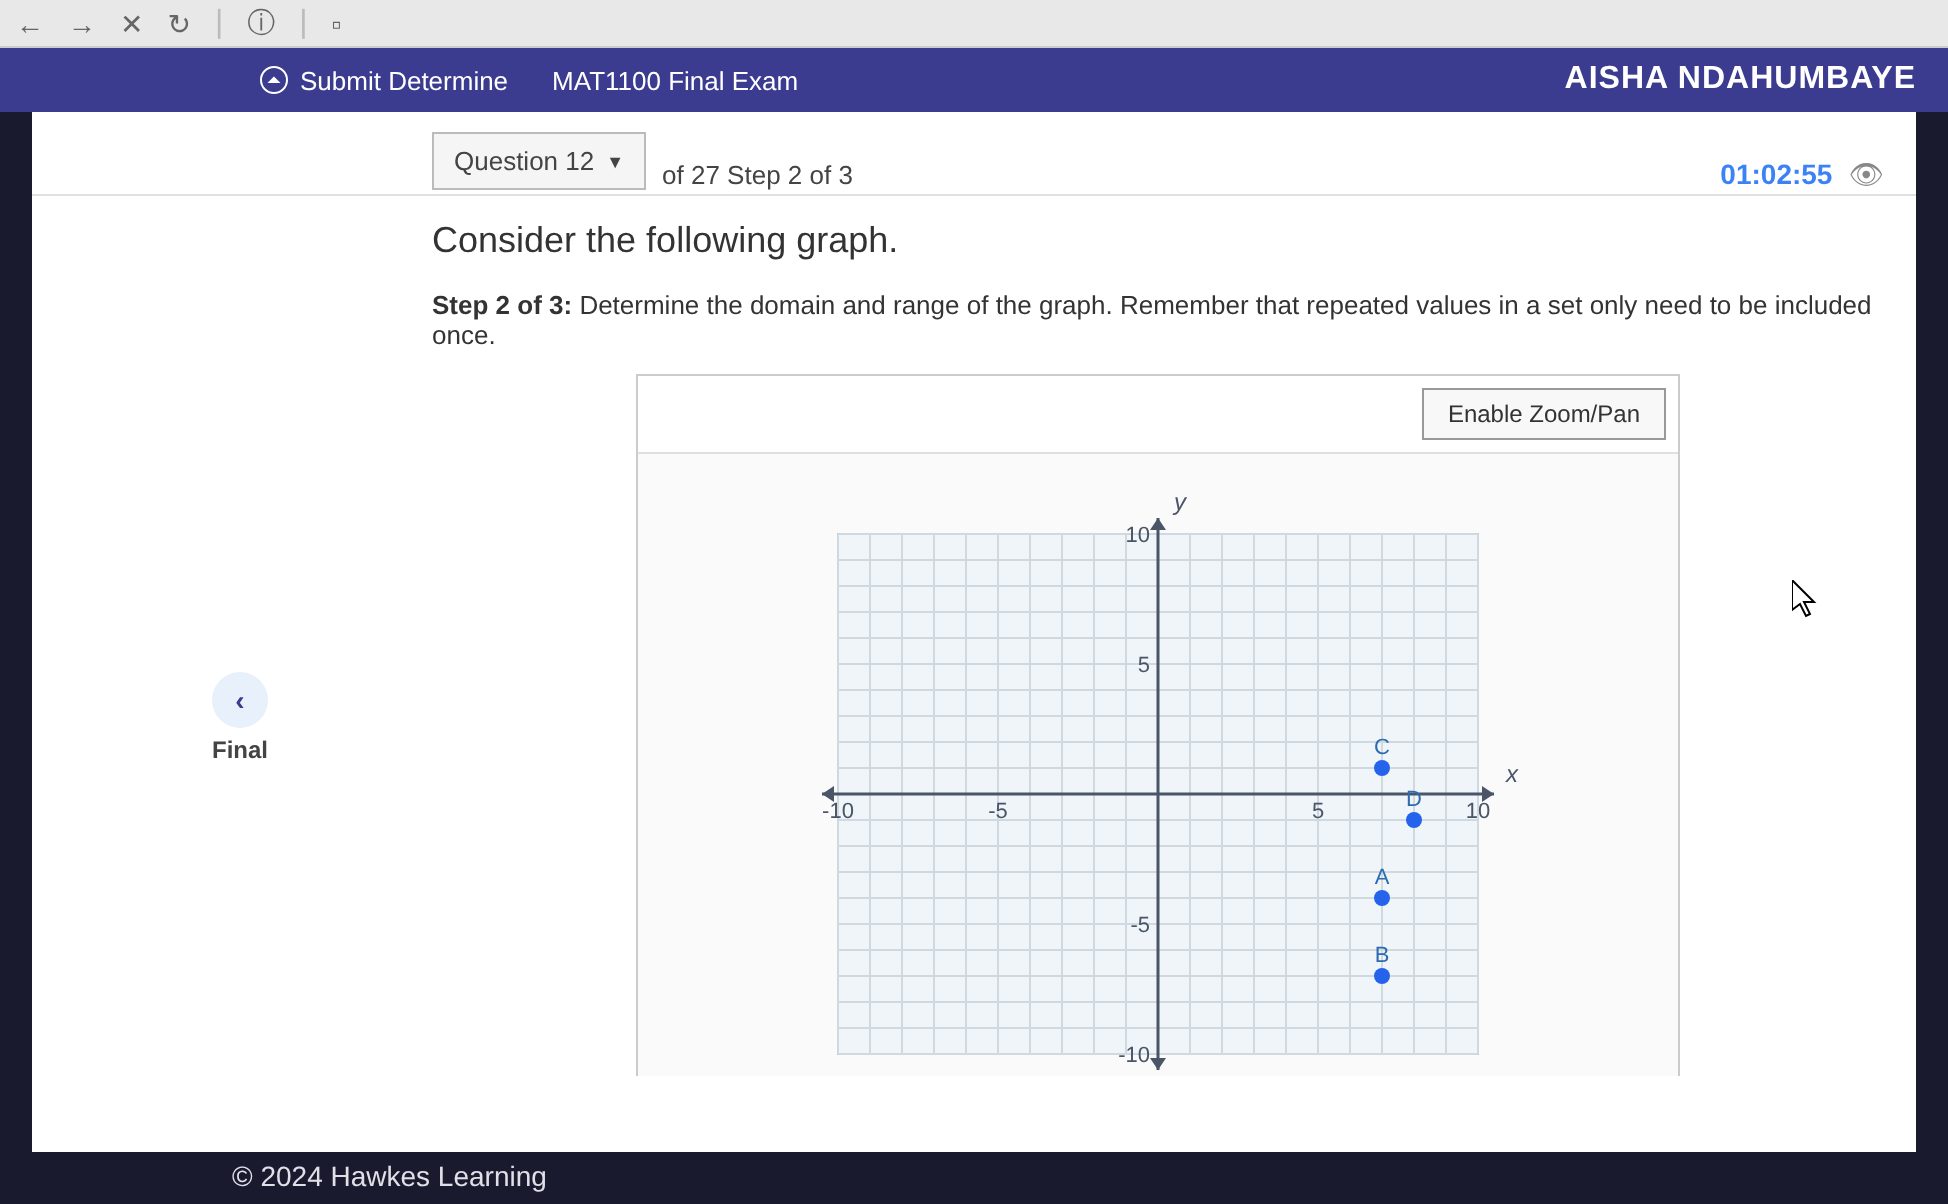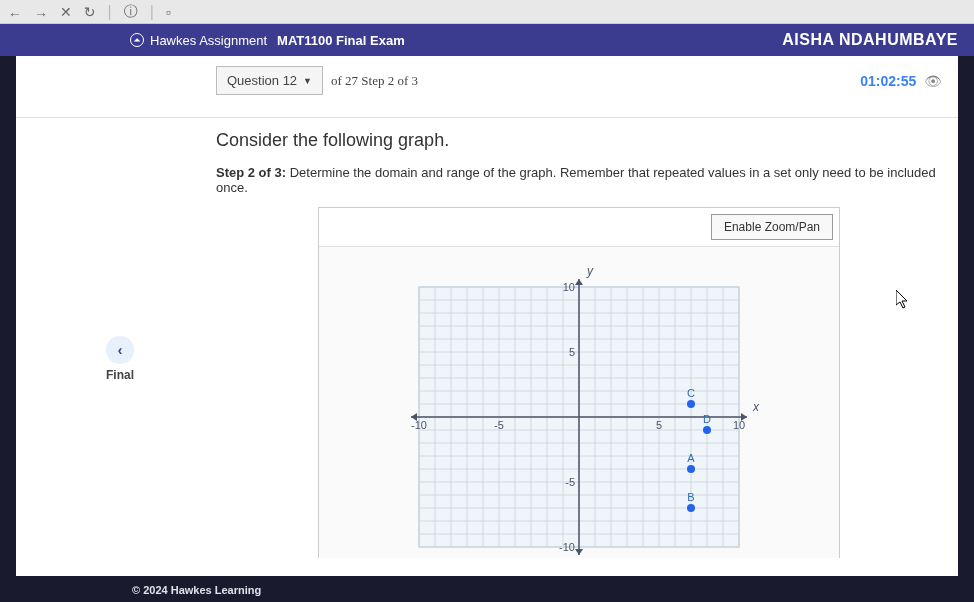--- a/index.html
+++ b/index.html
@@ -5,47 +5,47 @@
 * { margin: 0; padding: 0; box-sizing: border-box; font-family: Arial, sans-serif; }
 body { background: #1a1a2e; width: 974px; height: 602px; overflow: hidden; }
 
 .browser-bar { background: #e8e8e8; height: 24px; display: flex; align-items: center; padding: 0 8px; gap: 12px; border-bottom: 1px solid #ccc; }
 .browser-bar .nav-icon { color: #666; font-size: 14px; cursor: default; }
 .browser-bar .sep { color: #bbb; }
 
 .header-band { background: #3b3b8f; height: 32px; display: flex; align-items: center; padding: 0 16px 0 120px; color: #fff; font-size: 13px; }
 .submit-btn { display: flex; align-items: center; gap: 6px; padding: 4px 10px; cursor: pointer; }
 .submit-btn .icon { width: 14px; height: 14px; border: 1.5px solid #fff; border-radius: 50%; display: flex; align-items: center; justify-content: center; font-size: 9px; }
-.course-label { font-weight: 700; }
+.course-label { margin-left: 12px; font-weight: 400; }
 .user-name { margin-left: auto; font-weight: 600; font-size: 16px; letter-spacing: 0.5px; }
 
 .content-area { background: #fff; margin: 0 16px; height: 520px; position: relative; }
 
-.question-header { display: flex; align-items: center; padding: 10px 16px 22px 200px; border-bottom: 1px solid #e0e0e0; }
+.question-header { display: flex; align-items: flex-end; padding: 10px 16px 2px 200px; border-bottom: 1px solid #e0e0e0; }
 .question-select { border: 1px solid #bbb; background: #f5f5f5; padding: 6px 10px; font-size: 13px; color: #444; display: flex; align-items: center; gap: 6px; cursor: pointer; }
 .question-select .caret { font-size: 9px; }
-.step-text { margin-left: 8px; font-size: 13px; color: #444; font-family: Liberation Serif, serif; }
+.step-text { margin-left: 8px; font-size: 13px; color: #444; }
 .timer { margin-left: auto; font-size: 14px; font-weight: 700; color: #3b82f6; }
 .timer-icon { margin-left: 8px; color: #888; font-size: 14px; }
 
 .question-body { padding: 12px 16px 12px 200px; height: 440px; overflow: auto; position: relative; }
 .instruction1 { font-size: 18px; color: #333; margin-bottom: 14px; }
 .instruction2 { font-size: 13px; color: #333; margin-bottom: 10px; }
 .instruction2 .bold { font-weight: 700; text-align: right; }
 
 .graph-container { border: 1px solid #ccc; width: 522px; margin: 12px auto; }
 .zoom-bar { display: flex; justify-content: flex-end; padding: 6px; border-bottom: 1px solid #e0e0e0; }
 .zoom-btn { border: 1px solid #999; background: #f8f8f8; padding: 5px 12px; font-size: 12px; color: #333; cursor: pointer; }
 .graph-area { padding: 10px; display: flex; justify-content: center; background: #fafafa; }
 
 .prev-nav { position: absolute; left: 90px; top: 280px; text-align: center; cursor: pointer; }
 .prev-arrow { width: 28px; height: 28px; background: #e8f0fb; border-radius: 50%; display: flex; align-items: center; justify-content: center; color: #3b3b8f; font-size: 14px; font-weight: bold; margin: 0 auto 4px; }
 .prev-label { font-size: 12px; color: #444; font-weight: 600; }
 
-.footer { position: absolute; bottom: 6px; left: 132px; color: #e0e0e8; font-size: 11px; font-weight: 700; }
+.footer { position: absolute; bottom: 6px; left: 116px; color: #e0e0e8; font-size: 14px; font-weight: 400; }
 
 .cursor-icon { position: absolute; top: 290px; right: 62px; font-size: 16px; color: #222; pointer-events: none; }
 
 svg .gridline { stroke: #d0d8e0; stroke-width: 1; }
 svg .gridborder { stroke: #b0c0d0; stroke-width: 1; fill: #f0f5fa; }
 svg .axis { stroke: #4a5568; stroke-width: 1.5; }
 svg .ticklabel { font-size: 11px; fill: #4a5568; }
 svg .axislabel { font-size: 12px; fill: #4a5568; font-style: italic; }
 svg .pointlabel { font-size: 11px; fill: #2b6cb0; font-weight: 500; }
 svg .datapoint { fill: #2563eb; }
@@ -60,21 +60,21 @@
   <span class="nav-icon">↻</span>
   <span class="sep">|</span>
   <span class="nav-icon">ⓘ</span>
   <span class="sep">|</span>
   <span class="nav-icon">▫</span>
 </div>
 
 <div class="header-band">
   <div class="submit-btn">
     <span class="icon">⏶</span>
-    <span>Hawkes Assignment</span>
+    <span>Submit Determine</span>
   </div>
   <span class="course-label">MAT1100 Final Exam</span>
   <span class="user-name">AISHA NDAHUMBAYE</span>
 </div>
 
 <div class="content-area">
 
   <div class="question-header">
     <div class="question-select">
       <span>Question 12</span>

